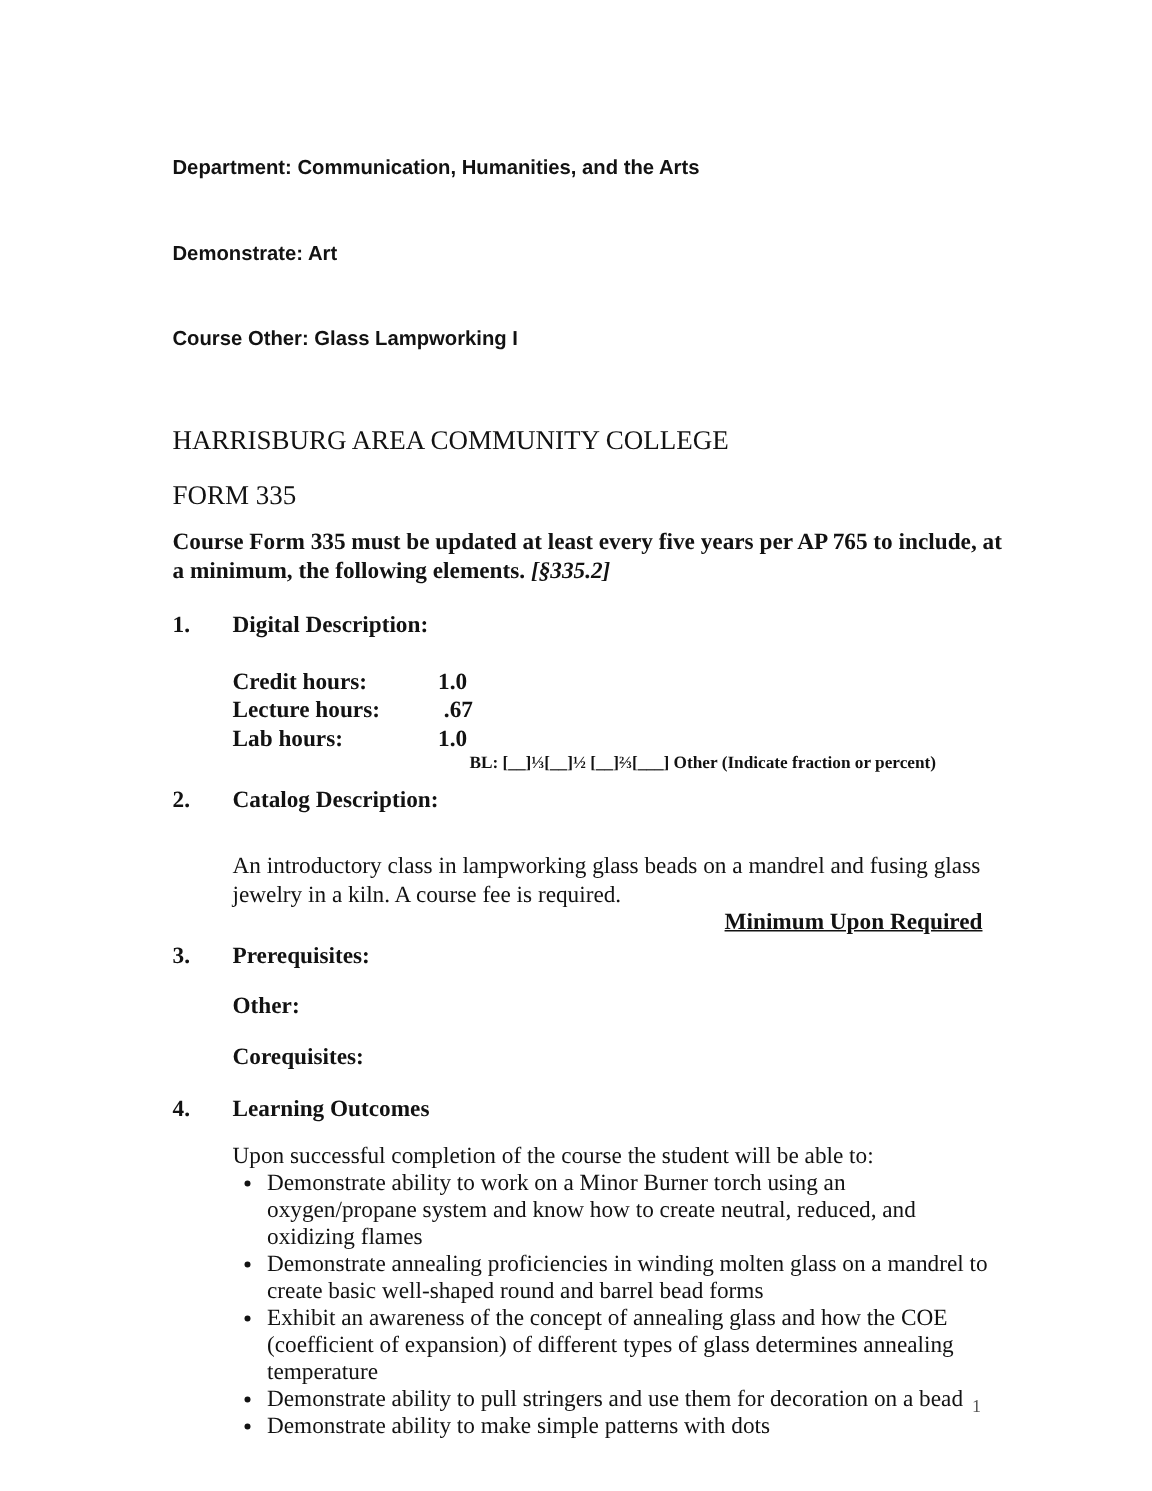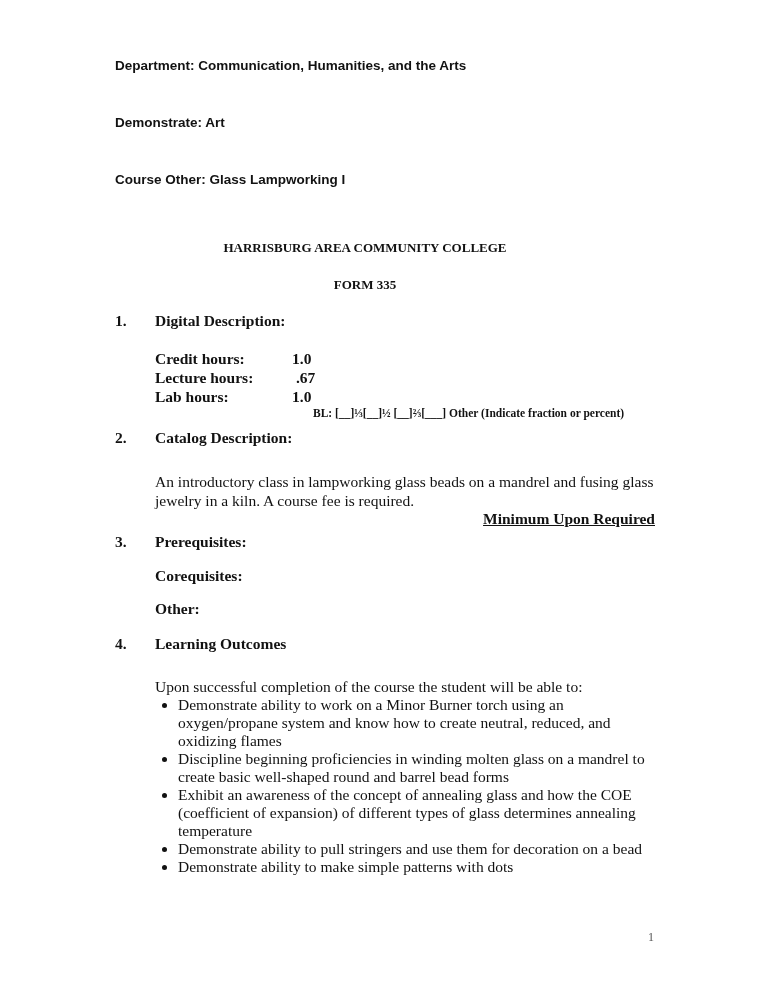--- a/index.html
+++ b/index.html
@@ -4,41 +4,41 @@
 <style>
   html, body { margin: 0; padding: 0; background: #ffffff; }
   .page {
     position: relative;
     width: 768px;
     height: 994px;
     background: #ffffff;
     color: #121212;
     overflow: hidden;
     box-sizing: border-box;
-    padding: 18px 113px 0 115px;
+    padding: 64px 113px 0 115px;
     font-family: "Liberation Serif", "DejaVu Serif", serif;
     font-size: 15.5px;
     line-height: 19px;
   }
 
   
   .hdr {
     font-family: "Liberation Sans", "DejaVu Sans", sans-serif;
     font-weight: bold;
     font-size: 13.5px;
     line-height: 19px;
     white-space: pre;
   }
   .hdr .gap { margin-left: 32px; }
 
   
   .center-title {
-    text-align: center;
-    font-weight: bold;
-    font-size: 13px;
+    text-align: left;
+    font-weight: normal;
+    font-size: 18px;
     line-height: 19px;
     padding-right: 40px; 
   }
   .college-title { margin-top: 11px; }
   .form-title { margin-top: 18px; }
 
   
   .intro {
     margin: 12px -24px 0 0;
     font-weight: bold;
@@ -81,21 +81,21 @@
     line-height: 18px;
   }
 
   
   .sub-label { font-weight: bold; }
   .coreq { margin-top: 15px; }
   .other { margin-top: 14px; }
 
   
   .bracket-note { white-space: pre-line; margin-right: -24px; }
-  .lead-in { margin-top: 24px; }
+  .lead-in { margin-top: 12px; }
   .outcomes-list {
     margin: 0 -26px 0 0;
     padding: 0 0 0 23px;
     list-style: disc outside;
   }
   .outcomes-list li {
     white-space: pre-line;
     line-height: 18px;
   }
 
@@ -116,20 +116,22 @@
 
   <div class="hdr">
     <div>Department: Communication, Humanities, and the Arts</div>
     <div>Demonstrate: Art</div>
     <div>Course Other: Glass Lampworking I</div>
   </div>
 
   <div class="center-title college-title">HARRISBURG AREA COMMUNITY COLLEGE</div>
   <div class="center-title form-title">FORM 335</div>
 
+  <p class="intro"><span>Course Form 335 must be updated at least every five years per AP 765 to include, at
+a minimum, the following elements. </span><i>[§335.2]</i></p>
 
   <div class="section sec-1">
     <div class="sec-num">1.</div>
     <div class="sec-content">
       <div class="sec-title">Digital Description:</div>
       <div class="hours">
           <div class="hour-row">
           <span class="hour-label">Credit hours:</span>
             <span class="hour-value">1.0</span>
         </div>
@@ -153,35 +155,35 @@
       <div class="catalog-body">An introductory class in lampworking glass beads on a mandrel and fusing glass
 jewelry in a kiln. A course fee is required.</div>
       <div class="min-grade">Minimum Upon Required</div>
     </div>
   </div>
 
   <div class="section sec-3">
     <div class="sec-num">3.</div>
     <div class="sec-content">
       <div class="sec-title">Prerequisites:</div>
+      <div class="sub-label other">Other:</div>
       <div class="sub-label coreq">Corequisites:</div>
-      <div class="sub-label other">Other:</div>
     </div>
   </div>
 
   <div class="section sec-4">
     <div class="sec-num">4.</div>
     <div class="sec-content">
       <div class="sec-title">Learning Outcomes</div>
       <div class="lead-in">Upon successful completion of the course the student will be able to:</div>
       <ul class="outcomes-list">
           <li>Demonstrate ability to work on a Minor Burner torch using an
 oxygen/propane system and know how to create neutral, reduced, and
 oxidizing flames</li>
-          <li>Discipline beginning proficiencies in winding molten glass on a mandrel to
+          <li>Demonstrate annealing proficiencies in winding molten glass on a mandrel to
 create basic well-shaped round and barrel bead forms</li>
           <li>Exhibit an awareness of the concept of annealing glass and how the COE
 (coefficient of expansion) of different types of glass determines annealing
 temperature</li>
           <li>Demonstrate ability to pull stringers and use them for decoration on a bead</li>
           <li>Demonstrate ability to make simple patterns with dots</li>
         </ul>
     </div>
   </div>
 

